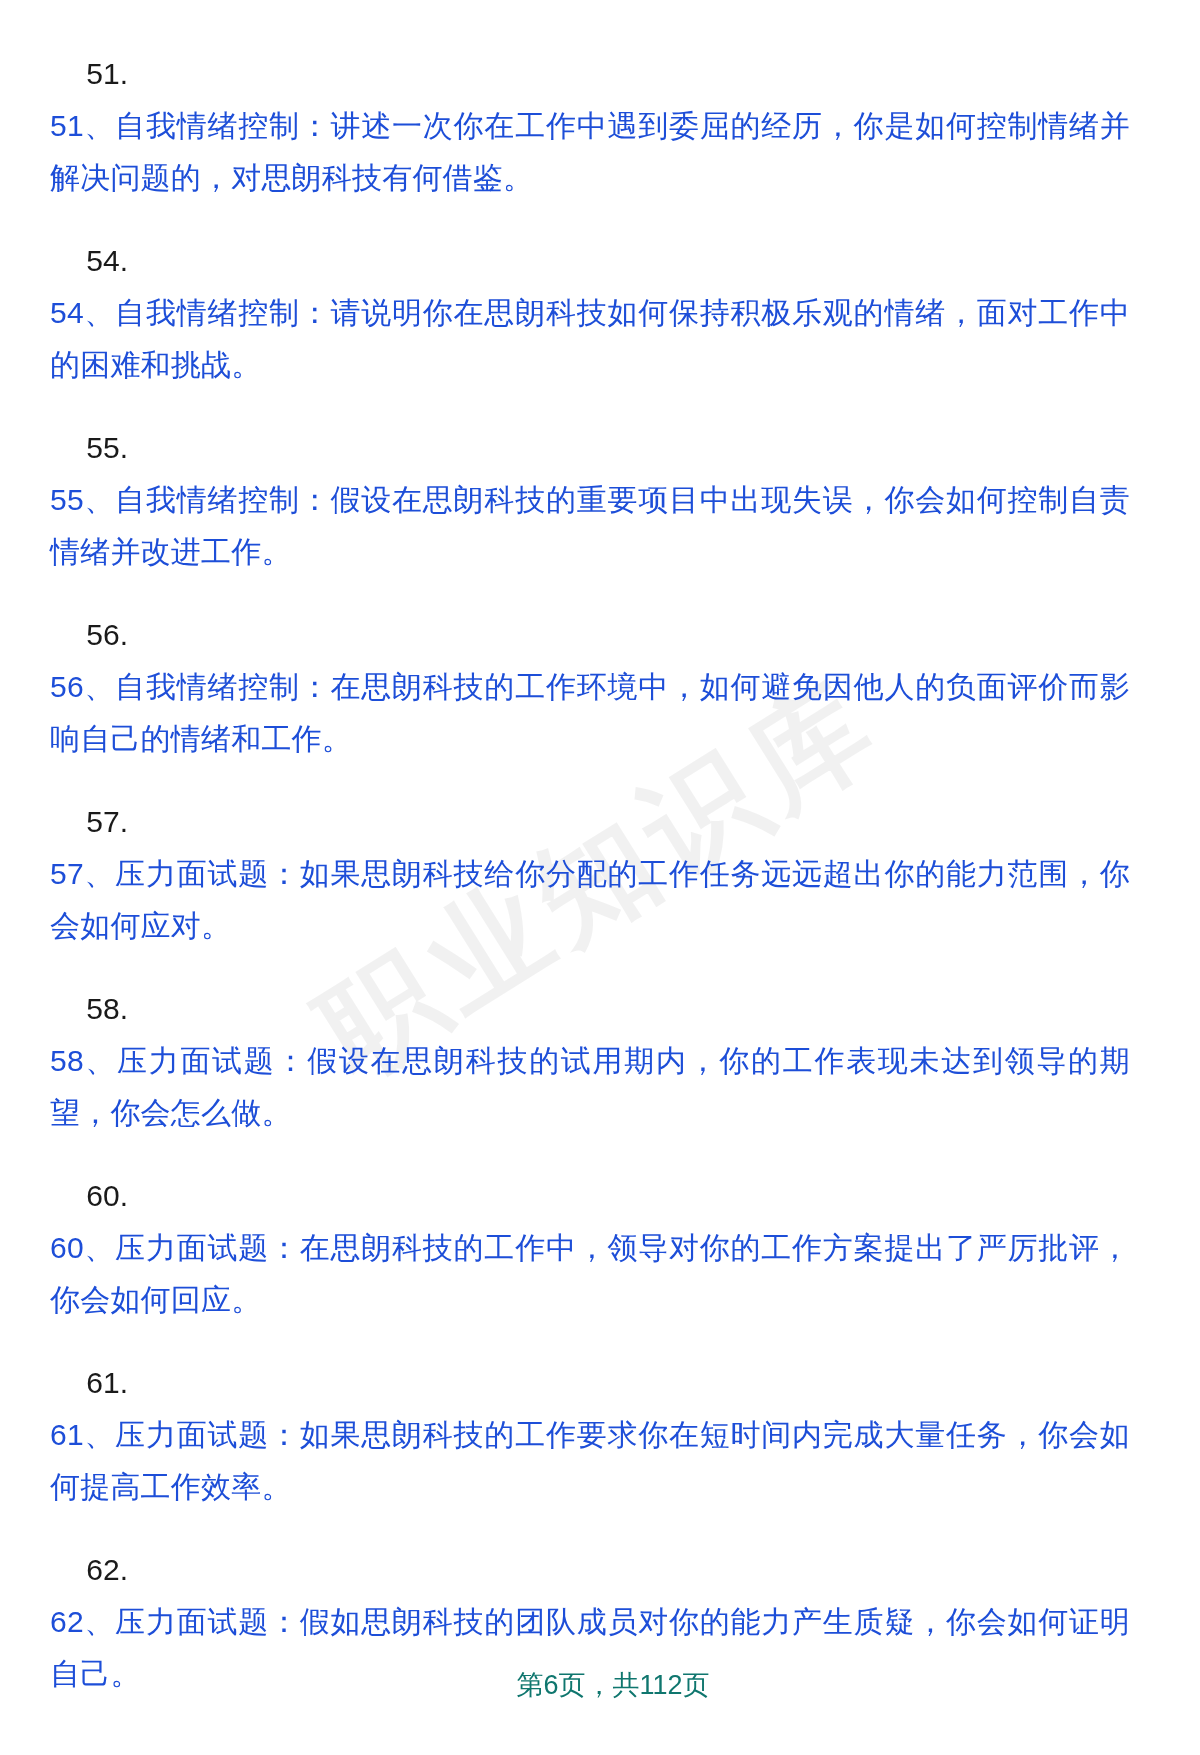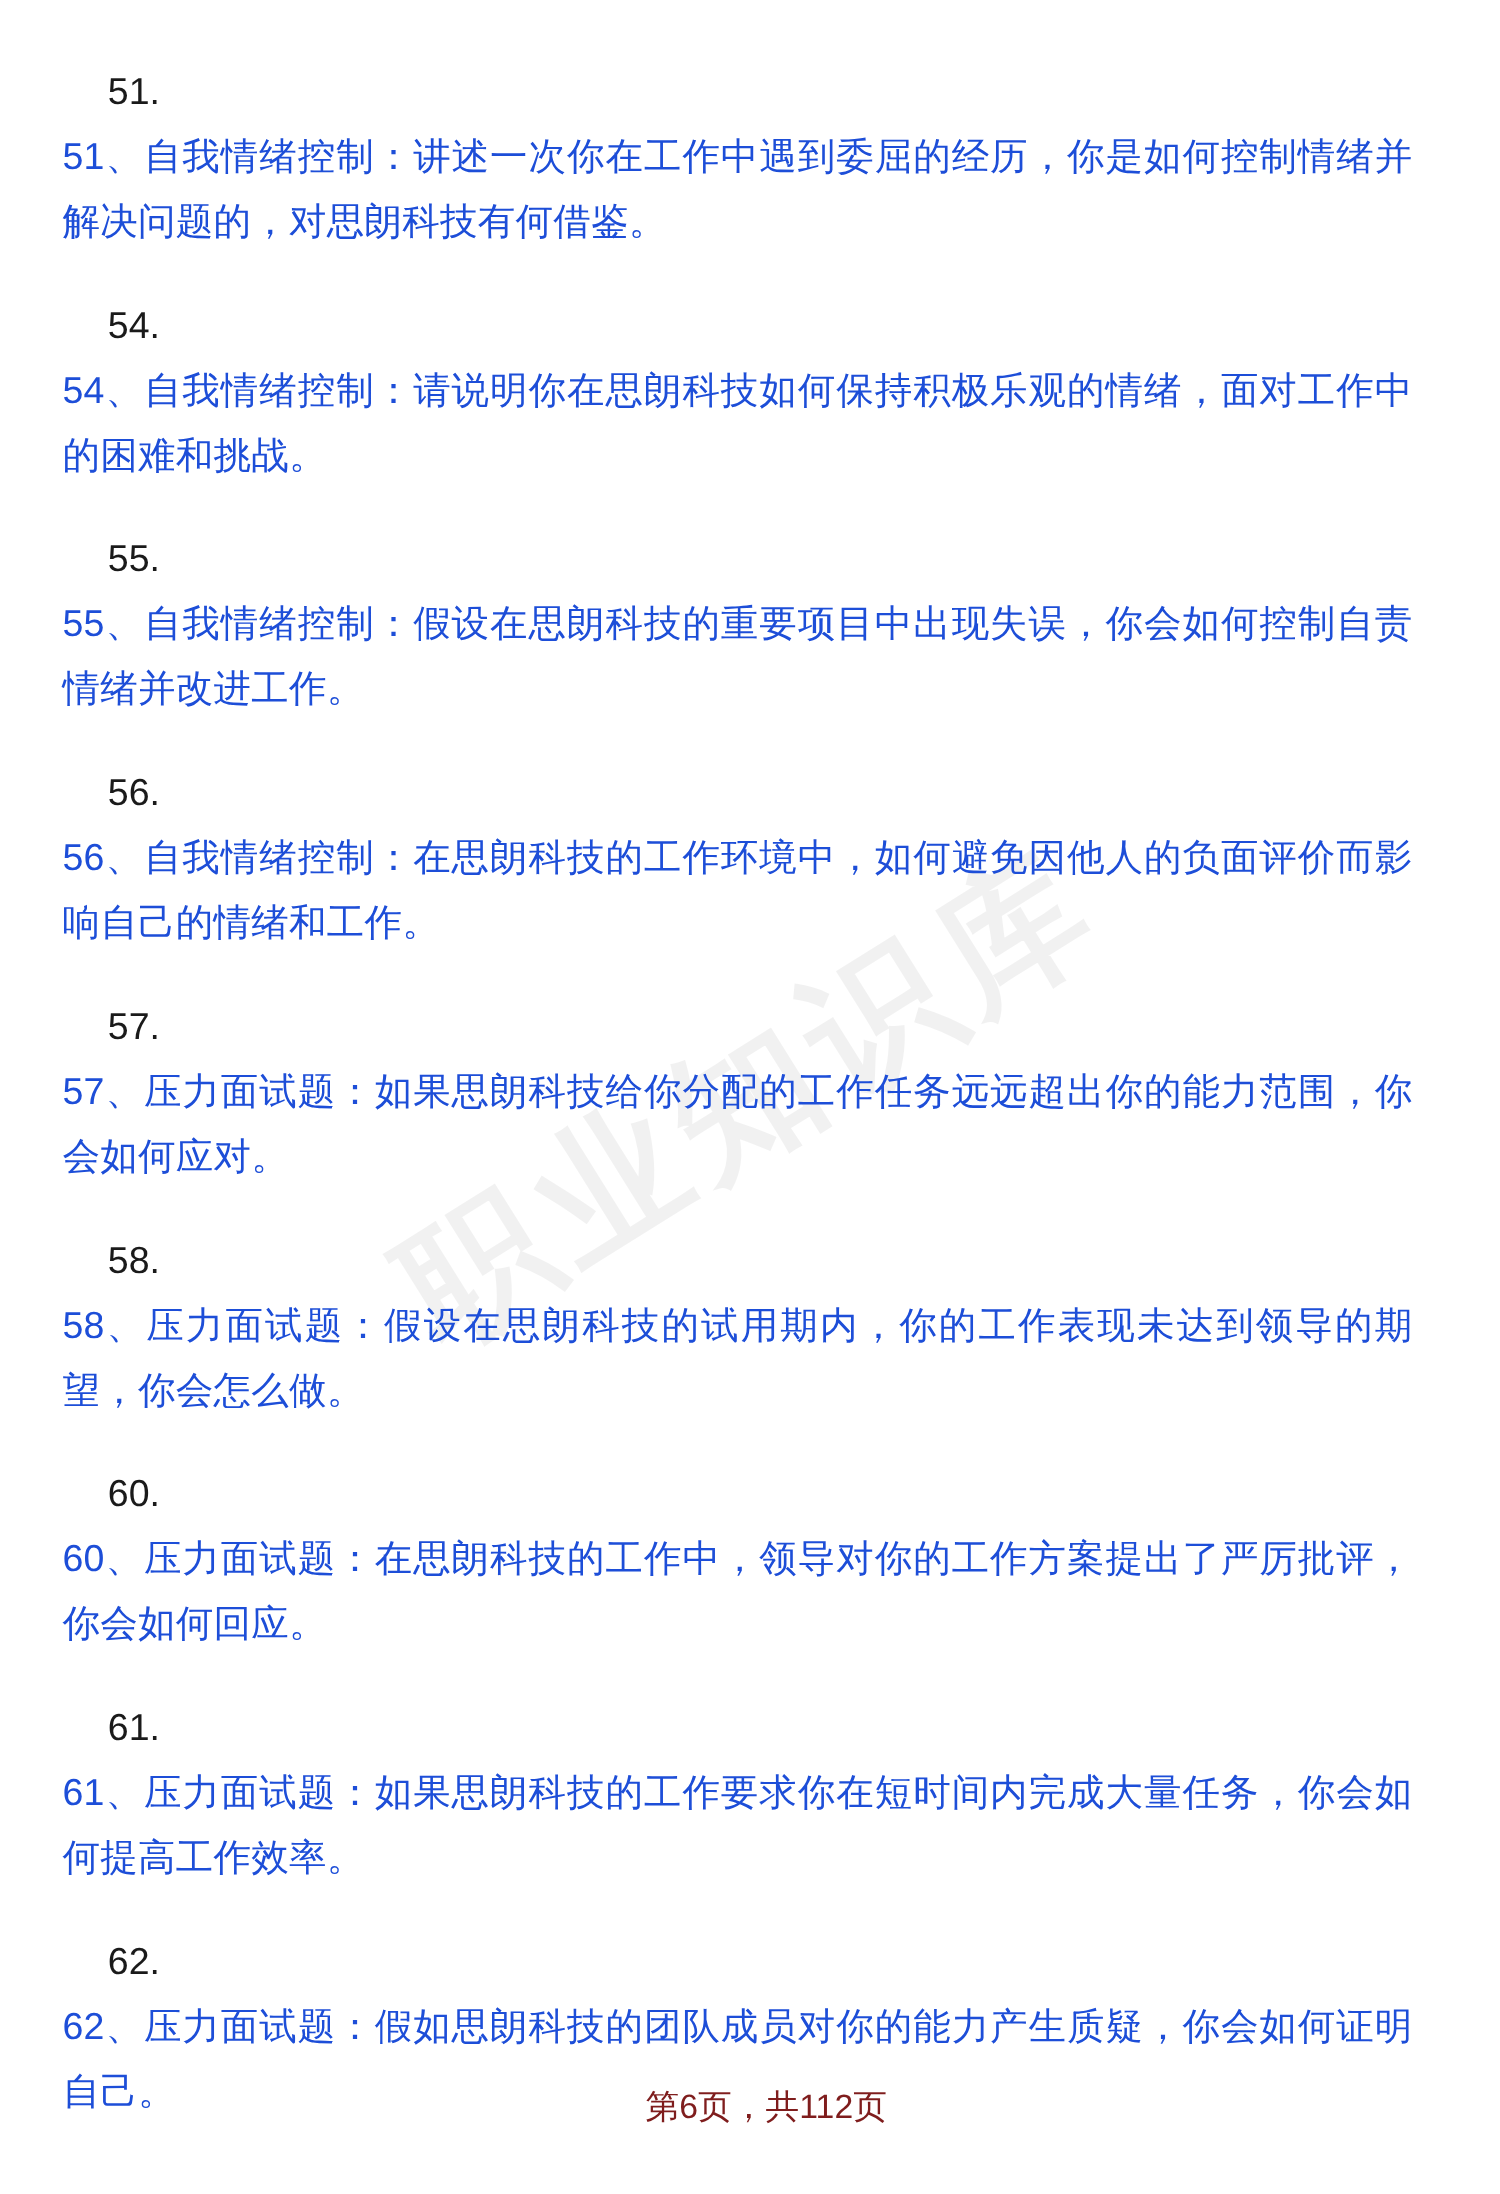--- a/index.html
+++ b/index.html
@@ -69,21 +69,21 @@
     text-align: justify;
     text-justify: inter-ideograph;
   }
   .footer {
     position: absolute;
     left: 0;
     right: 0;
     bottom: 52px;
     text-align: center;
     font-size: 27px;
-    color: #7f1d1d;
+    color: #0f766e;
     z-index: 2;
     padding-left: 26px;
   }
 </style>
 </head>
 <body>
 
 <div class="page">
 
   <div class="watermark">职业知识库</div>

